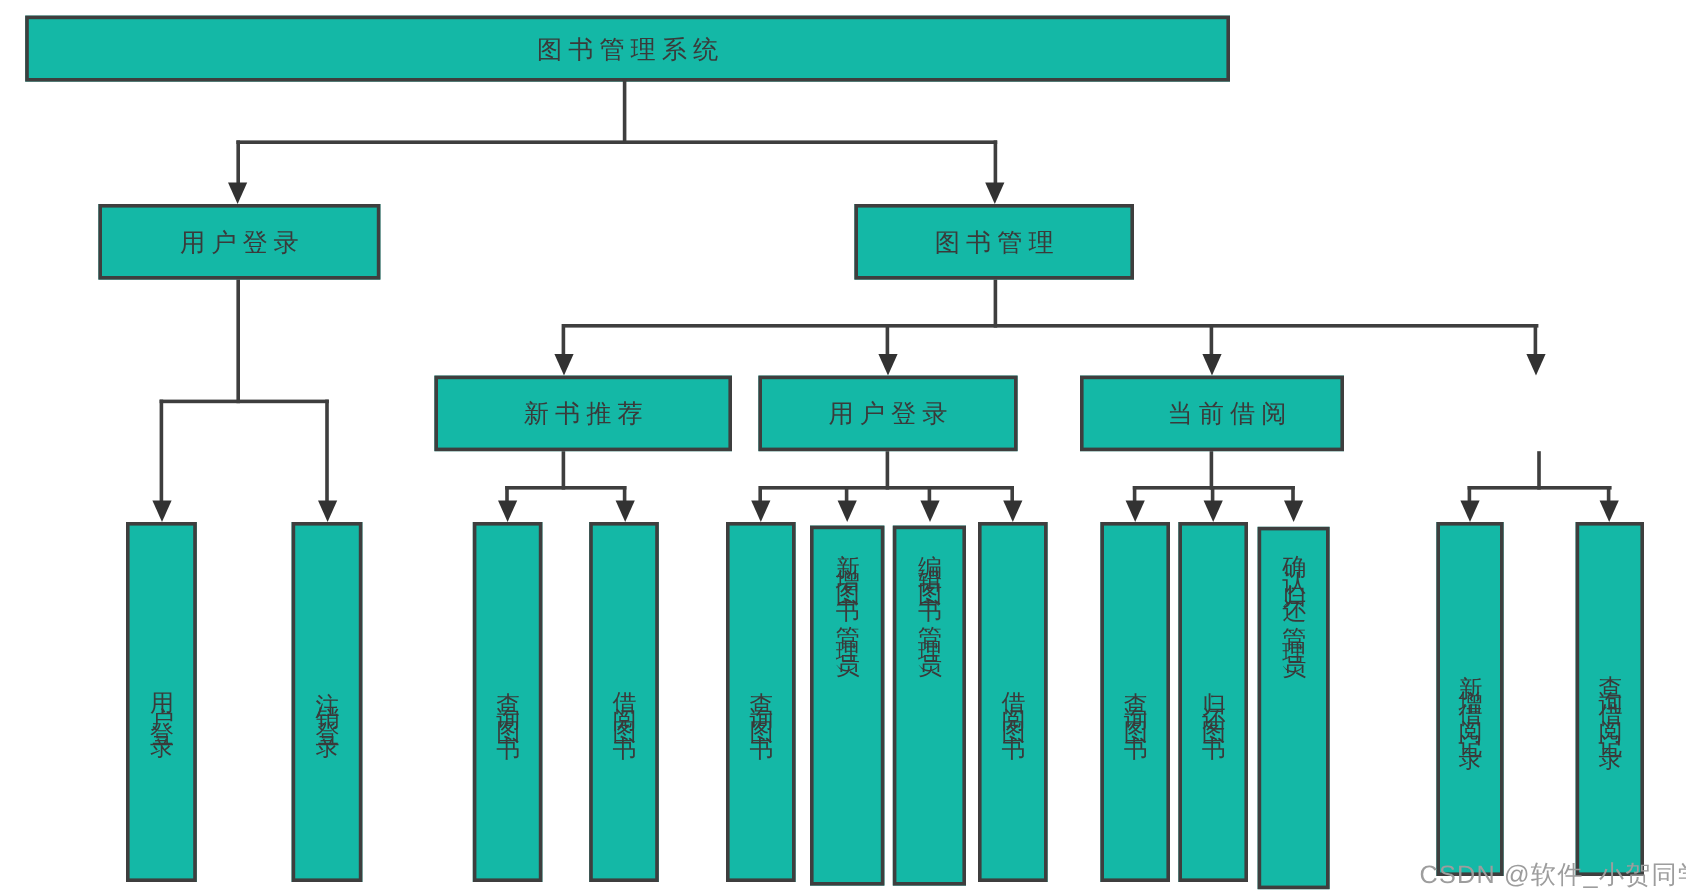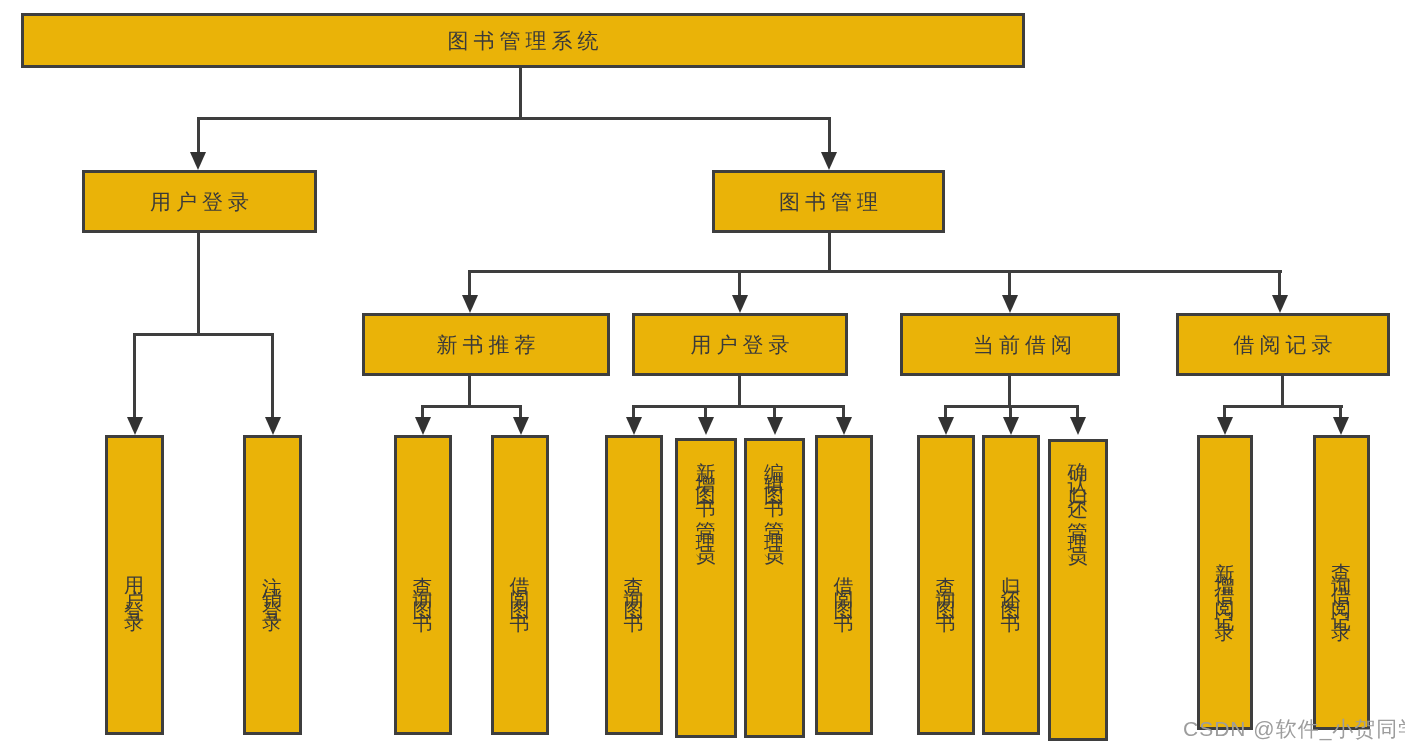--- a/index.html
+++ b/index.html
@@ -2,21 +2,21 @@
 <html><head>
 <meta charset="utf-8">
 <style>
   html,body { margin:0; padding:0; background:#ffffff; }
   #canvas {
     position:relative; width:1405px; height:747px; background:#ffffff;
     font-family:"Liberation Sans","DejaVu Sans",sans-serif; overflow:hidden;
   }
   .box {
     position:absolute; box-sizing:border-box;
-    border:3px solid #3e3e3e; background:#eab308;
+    border:3px solid #3e3e3e; background:#14b8a6;
     display:flex; align-items:center; justify-content:center;
     color:#3a3a3a;
   }
   .hlabel { font-size:21px; letter-spacing:5px; text-indent:5px; white-space:nowrap; }
   .leaf.top-align { align-items:flex-start; }
   .leaf.top-align .vtext { padding-top:5px; }
   .vtext {
     writing-mode:vertical-rl; text-orientation:mixed;
     font-size:20px; line-height:1; letter-spacing:12px; white-space:nowrap;
   }
@@ -81,23 +81,20 @@
 
   <div class="box" style="left:362px; top:313px; width:248px; height:63px;">
     <span class="hlabel">新书推荐</span>
   </div>
   <div class="box" style="left:632px; top:313px; width:216px; height:63px;">
     <span class="hlabel">用户登录</span>
   </div>
   <div class="box" style="left:900px; top:313px; width:220px; height:63px;padding-left:25px;">
     <span class="hlabel">当前借阅</span>
   </div>
-  <div class="box" style="left:1176px; top:313px; width:214px; height:63px;">
-    <span class="hlabel">借阅记录</span>
-  </div>
 
   <div class="line" style="left:468px; top:376px; width:3px; height:32px;"></div>
   <div class="line" style="left:421px; top:405px; width:101px; height:3px;"></div>
   <div class="line" style="left:421px; top:405px; width:3px; height:14px;"></div>
   <div class="ah" style="left:415px; top:417px;"></div>
   <div class="line" style="left:519px; top:405px; width:3px; height:14px;"></div>
   <div class="ah" style="left:513px; top:417px;"></div>
 
   <div class="box leaf" style="left:394px; top:435px; width:58px; height:300px;">
     <span class="vtext">查询图书</span>

